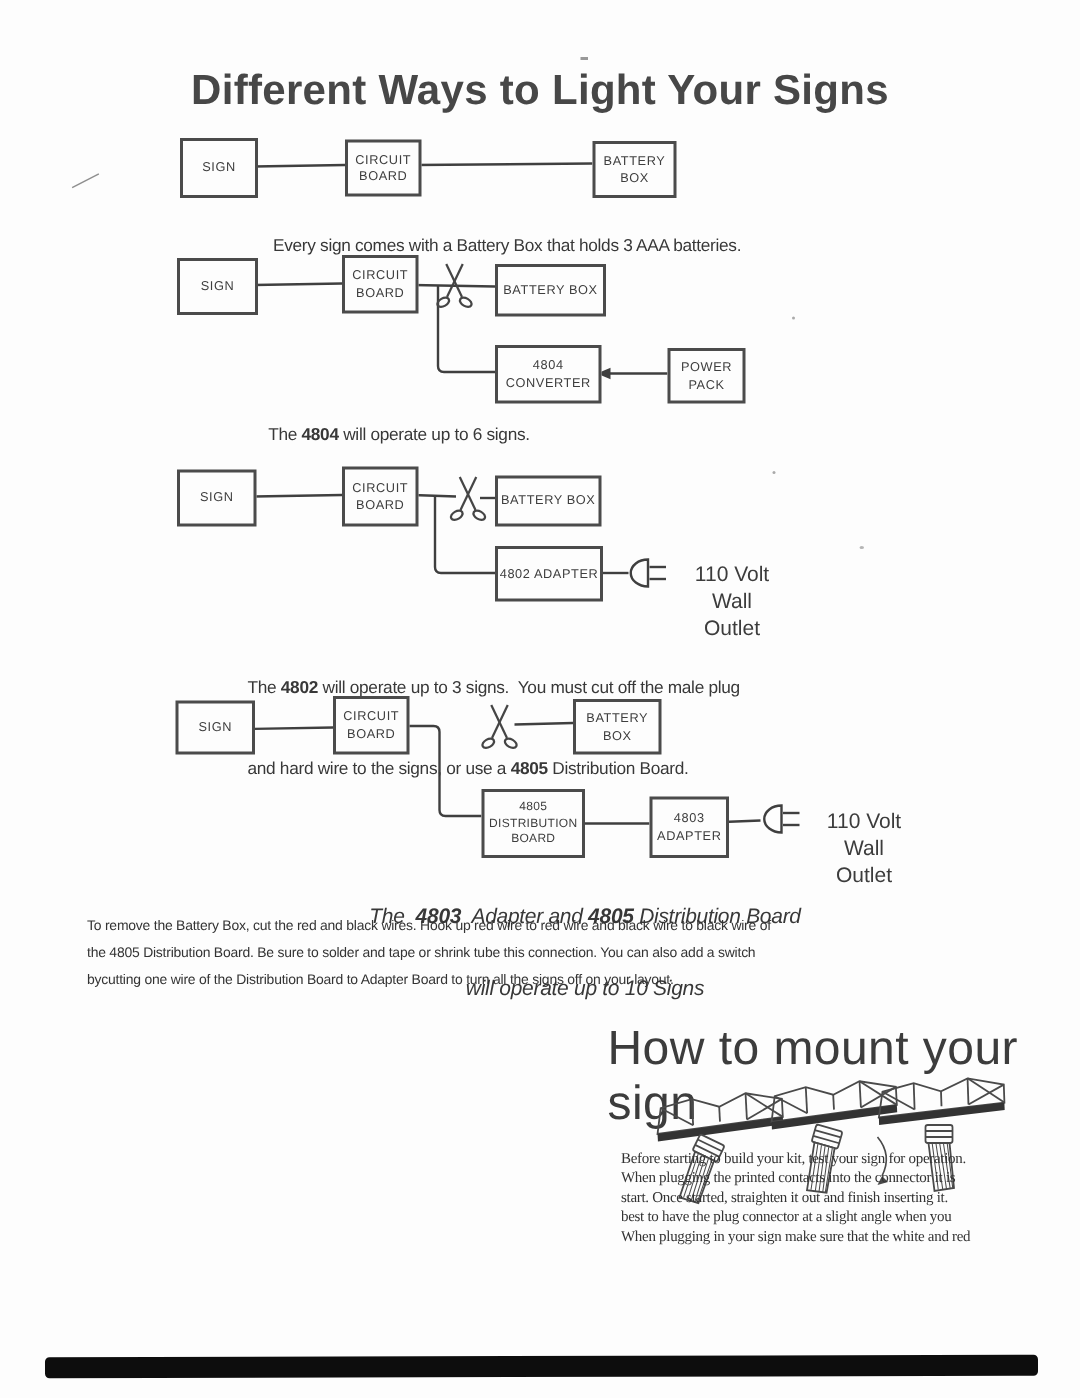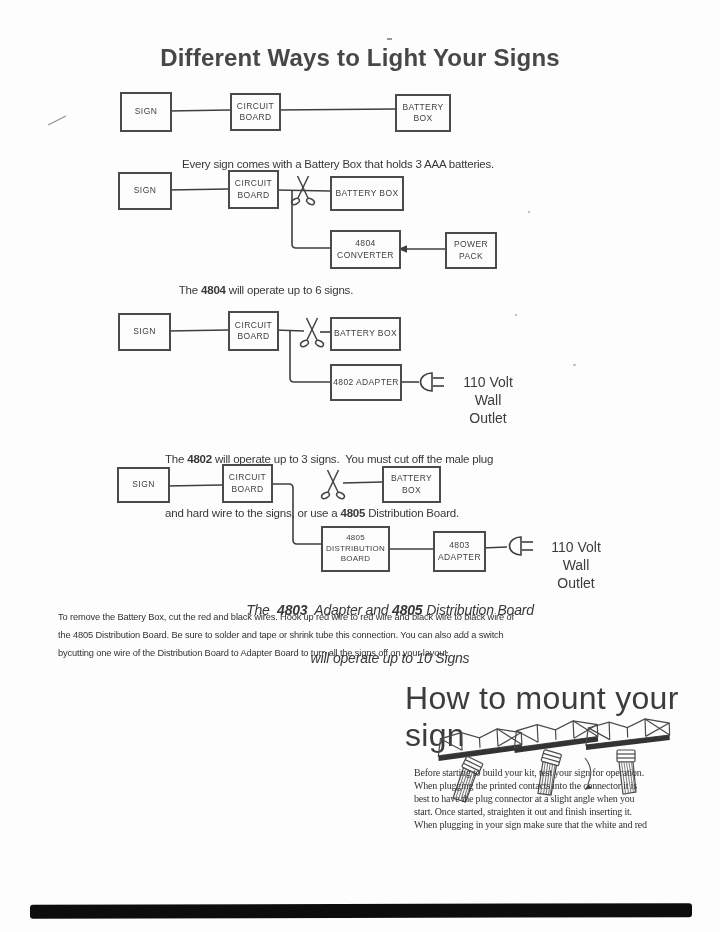--- a/index.html
+++ b/index.html
@@ -1,19 +1,19 @@
 <!DOCTYPE html>
 <html><head>
 <meta charset="utf-8">
 <style>
   html,body{margin:0;padding:0;background:#ffffff;}
   #page{position:relative;width:720px;height:932px;background:#fdfdfd;overflow:hidden;
         font-family:"Liberation Sans",sans-serif;color:#3d3d3d;}
   .abs{position:absolute;}
-  #title{left:0;top:44px;width:720px;text-align:center;font-size:24px;font-weight:700;
+  #title{left:0;top:44px;width:720px;text-align:center;font-size:28px;font-weight:700;
          color:#474747;letter-spacing:.2px;}
   .dbox{position:absolute;border:2px solid #4b4b4b;background:#fdfdfd;display:flex;
         flex-direction:column;align-items:center;justify-content:center;text-align:center;
         font-size:8.5px;line-height:1.3;color:#3e3e3e;letter-spacing:.4px;z-index:2;}
   .dbox.small-label{font-size:8px;letter-spacing:.2px;}
   .cap{position:absolute;font-size:11.5px;color:#383838;white-space:pre;letter-spacing:-.2px;z-index:2;}
   .cap b{font-weight:700;}
   .cap .ln{white-space:pre;}
   #caption4{font-style:italic;text-align:center;line-height:16px;font-size:14px;}
   #notes{position:absolute;left:58px;top:608px;font-size:9.3px;line-height:18px;
@@ -220,20 +220,20 @@
 
     <g>
       <use href="#signboard" transform="translate(160,5) rotate(-2)"></use>
       <use href="#connector" transform="translate(201,36)"></use>
     </g>
   </svg>
 
   <div id="instructions">
     <div>Before starting to build your kit, test your sign for operation.</div>
     <div>When plugging the printed contacts into the connector it is</div>
+    <div>start. Once started, straighten it out and finish inserting it.</div>
     <div>best to have the plug connector at a slight angle when you</div>
-    <div>start. Once started, straighten it out and finish inserting it.</div>
     <div>When plugging in your sign make sure that the white and red</div>
   </div>
 
   <div id="scan-bar"></div>
 
 </div>
 
 </body></html>

